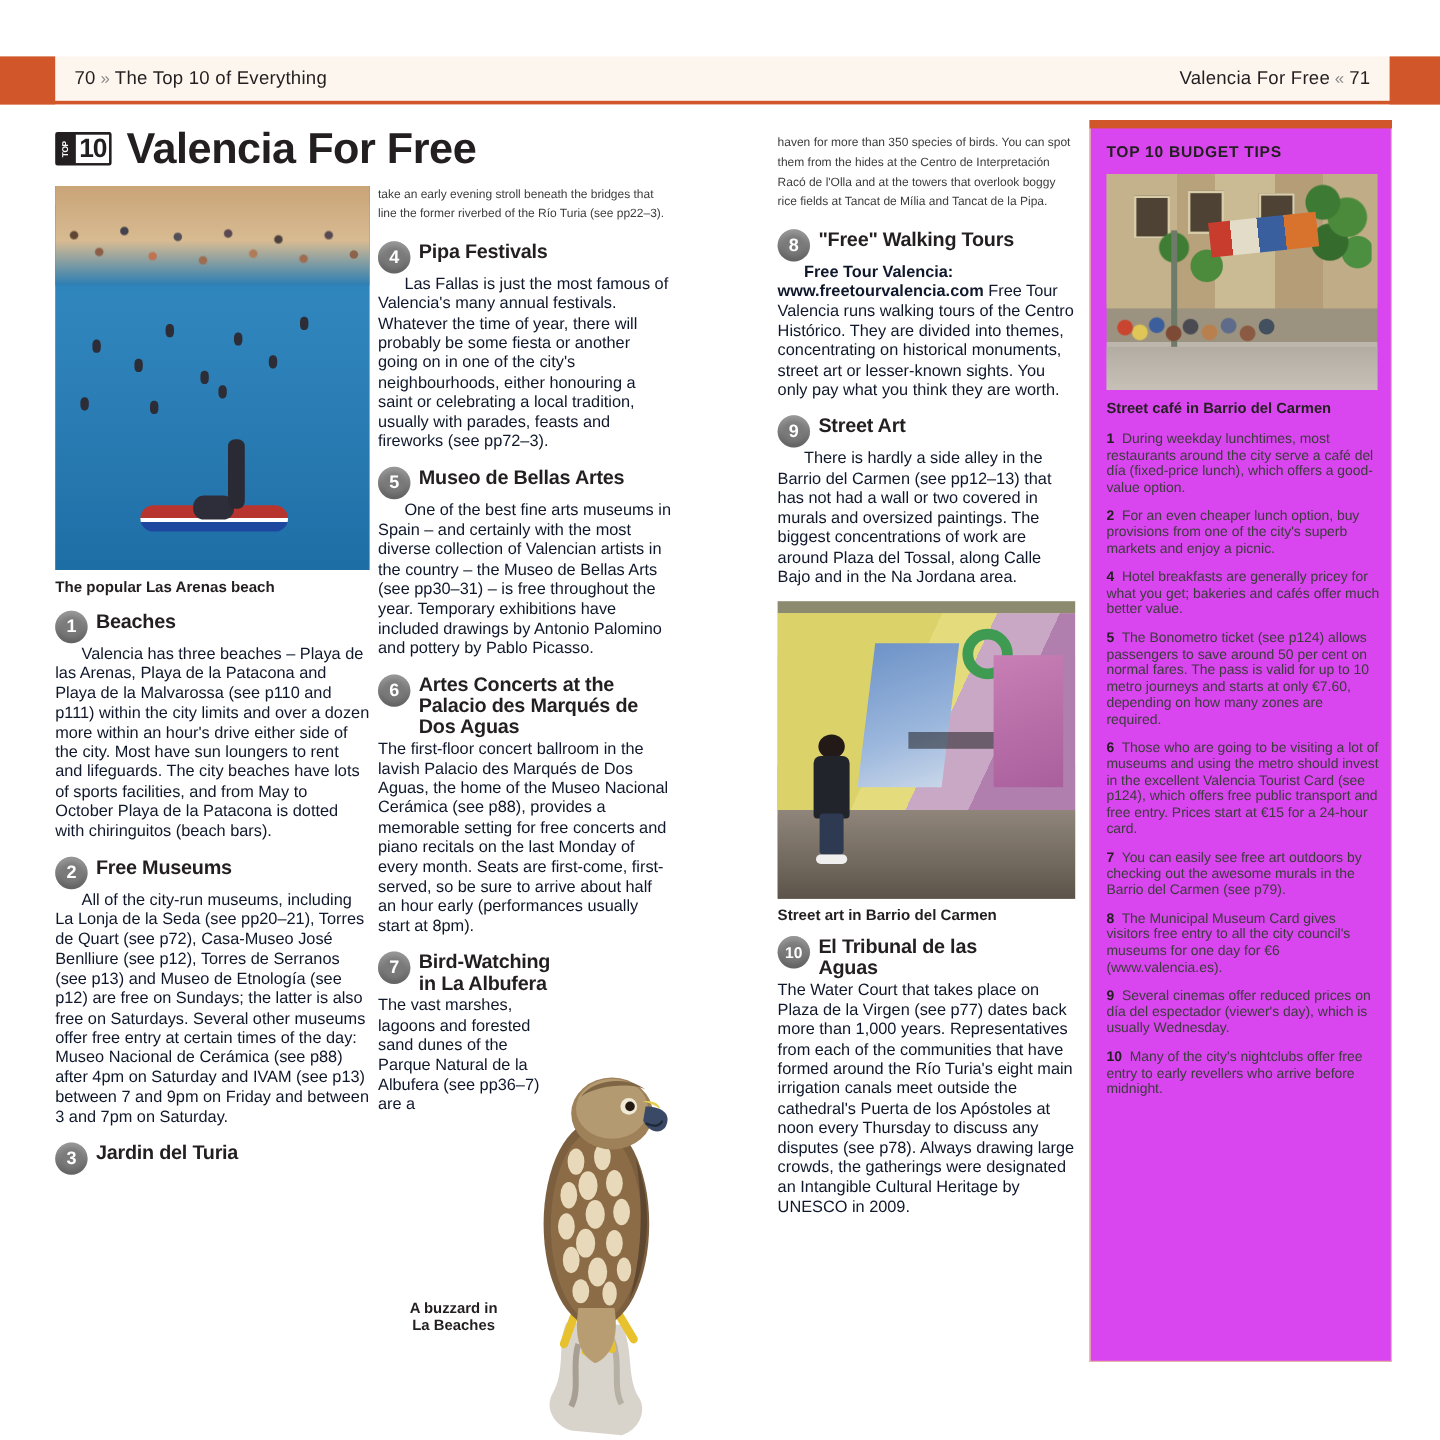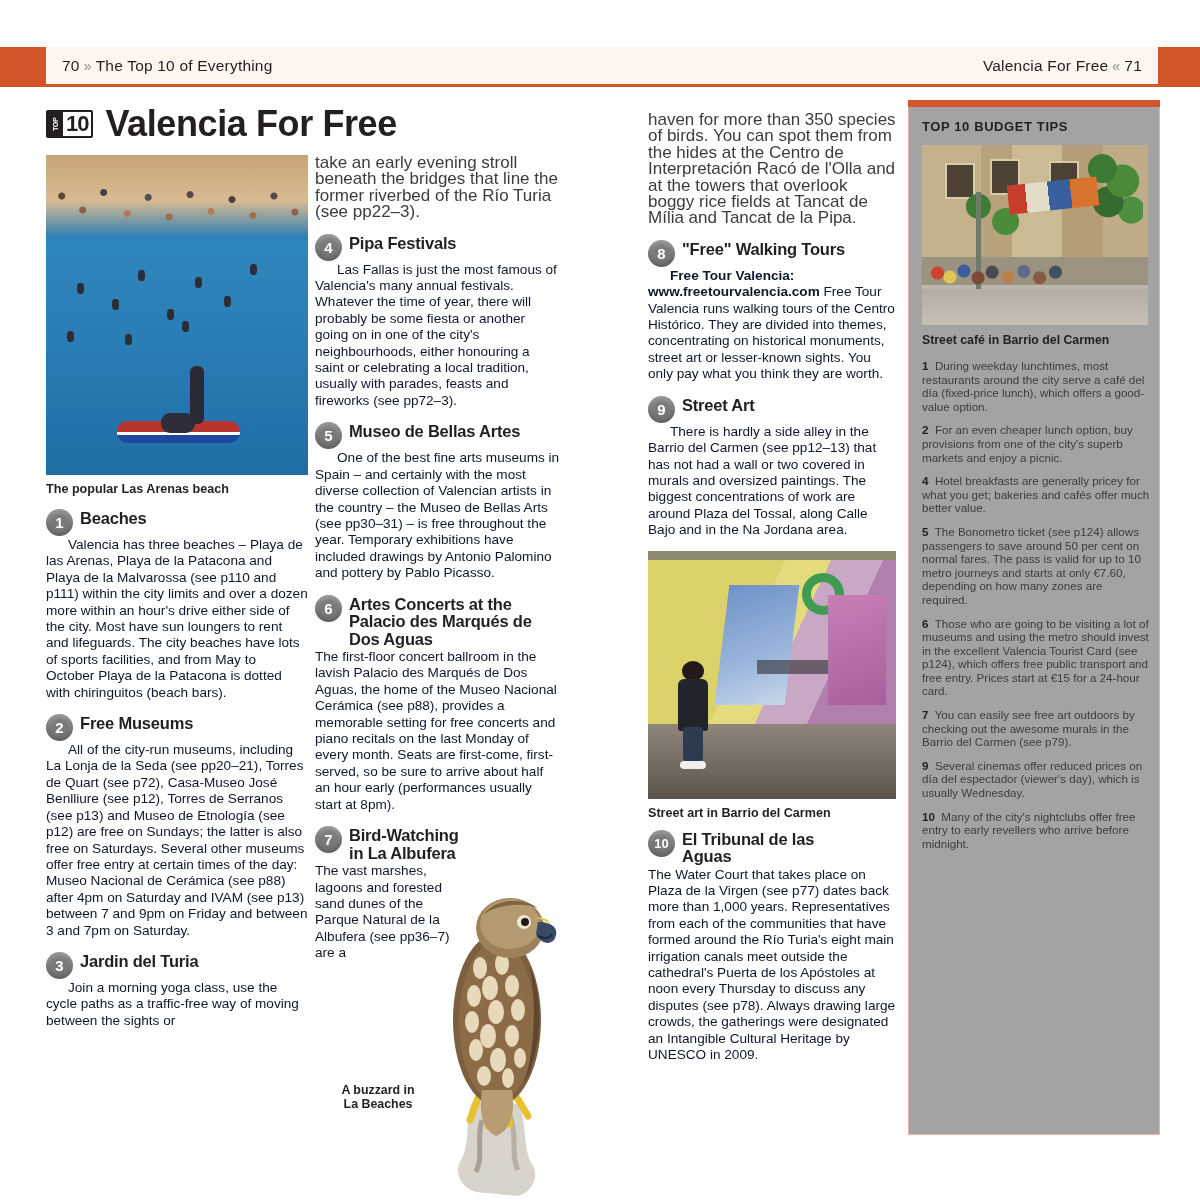--- a/index.html
+++ b/index.html
@@ -66,21 +66,21 @@
     color:#231f20; line-height:1;
   }
 
   
   .col { position:absolute; top:155px; }
   .col1 { left:46px;  width:262px; }
   .col2 { left:315px; width:246px; }
   .col3 { left:648px; width:248px; top:112px; }
 
   .body-text {
-    font-size:17px; line-height:16.4px; color:#3c3c3c;
+    font-size:10px; line-height:16.4px; color:#3c3c3c;
     text-align:left;
   }
 
   
   .photo { width:100%; display:block; position:relative; overflow:hidden; }
   .cap {
     font-size:12.6px; font-weight:bold; color:#231f20;
     margin:7px 0 9px 0; line-height:14px;
   }
 
@@ -102,21 +102,21 @@
   .entry-title {
     font-size:16.5px; font-weight:bold; color:#231f20;
     line-height:17.5px; letter-spacing:-0.2px; padding-top:2px;
   }
   .entry-body { font-size:13.6px; line-height:16.4px; color:#0f172a; }
   .entry-body .indent { display:inline-block; width:22px; }
 
   
   .sidebar {
     position:absolute; left:908px; top:100px; width:252px; height:1035px;
-    background:#a3a3a3; border:1.5px solid #e9b3a8;
+    background:#d946ef; border:1.5px solid #e9b3a8;
   }
   .sidebar-bar {
     position:absolute; left:-1.5px; top:-1.5px; width:252px; height:7px;
     background:#d1562a;
   }
   .sidebar-title {
     position:absolute; left:13px; top:18px;
     font-size:13px; font-weight:bold; letter-spacing:.6px; color:#231f20;
   }
   .sidebar-photo { position:absolute; left:13px; top:44px; width:226px; height:180px; overflow:hidden; }
@@ -357,21 +357,20 @@
         <span class="entry-title">Free Museums</span>
       </div>
       <div class="entry-body"><span class="indent"></span><span>All of the city-run museums, including La Lonja de la Seda (see pp20–21), Torres de Quart (see p72), Casa-Museo José Benlliure (see p12), Torres de Serranos (see p13) and Museo de Etnología (see p12) are free on Sundays; the latter is also free on Saturdays. Several other museums offer free entry at certain times of the day: Museo Nacional de Cerámica (see p88) after 4pm on Saturday and IVAM (see p13) between 7 and 9pm on Friday and between 3 and 7pm on Saturday.</span></div>
     </div>
 
     <div class="entry">
       <div class="entry-head">
         <span class="num-badge">3</span>
         <span class="entry-title">Jardin del Turia</span>
       </div>
-      <div class="entry-body"><span class="indent"></span><span>Join a morning yoga class, use the cycle paths as a traffic-free way of moving between the sights or</span></div>
     </div>
   </div>
 
   <div class="col col2">
     <div class="body-text">take an early evening stroll beneath the bridges that line the former riverbed of the Río Turia (see pp22–3).</div>
 
     <div class="entry">
       <div class="entry-head">
         <span class="num-badge">4</span>
         <span class="entry-title">Pipa Festivals</span>
@@ -524,18 +523,19 @@
     </div>
     <div class="sidebar-cap">Street café in Barrio del Carmen</div>
 
     <div class="tips">
       <div class="tip"><b>1</b>&nbsp; <span>During weekday lunchtimes, most restaurants around the city serve a café del día (fixed-price lunch), which offers a good-value option.</span></div>
       <div class="tip"><b>2</b>&nbsp; <span>For an even cheaper lunch option, buy provisions from one of the city's superb markets and enjoy a picnic.</span></div>
       <div class="tip"><b>4</b>&nbsp; <span>Hotel breakfasts are generally pricey for what you get; bakeries and cafés offer much better value.</span></div>
       <div class="tip"><b>5</b>&nbsp; <span>The Bonometro ticket (see p124) allows passengers to save around 50 per cent on normal fares. The pass is valid for up to 10 metro journeys and starts at only €7.60, depending on how many zones are required.</span></div>
       <div class="tip"><b>6</b>&nbsp; <span>Those who are going to be visiting a lot of museums and using the metro should invest in the excellent Valencia Tourist Card (see p124), which offers free public transport and free entry. Prices start at €15 for a 24-hour card.</span></div>
       <div class="tip"><b>7</b>&nbsp; <span>You can easily see free art outdoors by checking out the awesome murals in the Barrio del Carmen (see p79).</span></div>
+      <div class="tip"><b>8</b>&nbsp; <span>The Municipal Museum Card gives visitors free entry to all the city council's museums for one day for €6 (www.valencia.es).</span></div>
       <div class="tip"><b>9</b>&nbsp; <span>Several cinemas offer reduced prices on día del espectador (viewer's day), which is usually Wednesday.</span></div>
       <div class="tip"><b>10</b>&nbsp; <span>Many of the city's nightclubs offer free entry to early revellers who arrive before midnight.</span></div>
     </div>
   </div>
 
 </div>
 
 </body></html>

